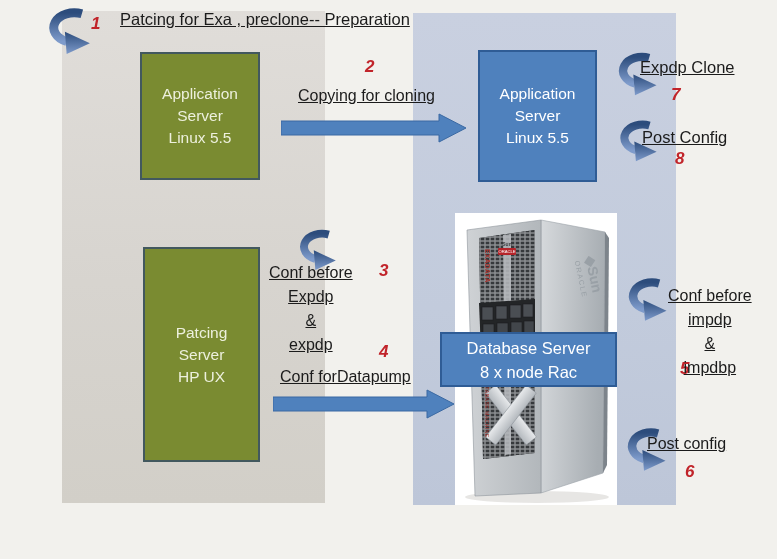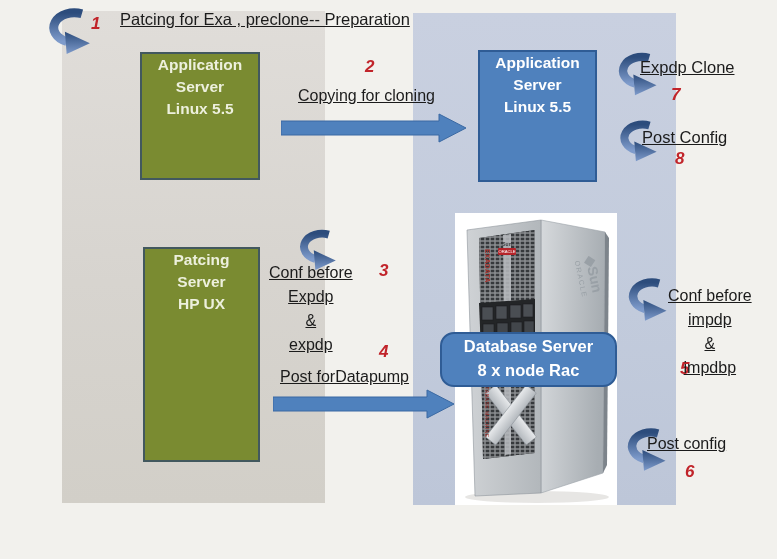--- a/index.html
+++ b/index.html
@@ -6,27 +6,27 @@
   .canvas{
     position:relative;width:777px;height:559px;overflow:hidden;
     background:#f2f1ed;font-family:"Liberation Sans",sans-serif;color:#1b1b1b;
   }
   .panel{position:absolute;z-index:1;}
   .panel.gray{left:62px;top:11px;width:263px;height:492px;
     background:linear-gradient(180deg,#e0ddd9 0%,#d7d4cf 55%,#d2cfc8 100%);}
   .panel.blue{left:413px;top:13px;width:263px;height:492px;
     background:linear-gradient(180deg,#c9d0e0 0%,#c2cbdc 60%,#bdc6d8 100%);}
   .node{position:absolute;z-index:3;box-sizing:border-box;display:flex;flex-direction:column;
-    align-items:center;text-align:center;font-size:15.5px;line-height:22px;font-weight:bold;}
+    align-items:center;justify-content:center;text-align:center;font-size:15.5px;line-height:22px;}
   .node.green{background:#7a8b31;border:2px solid #42585e;color:#edf0dd;}
   .node.blue{background:#4f81bd;border:2px solid #2f5c95;color:#ffffff;}
   .node-app-src{left:140px;top:52px;width:120px;height:128px;}
   .node-db-src{left:143px;top:247px;width:117px;height:215px;}
   .node-app-tgt{left:478px;top:50px;width:119px;height:132px;}
-  .node-db-tgt{left:440px;top:332px;width:177px;height:55px;z-index:5;font-size:16.5px;line-height:24px;border-radius:14px;}
+  .node-db-tgt{left:440px;top:332px;width:177px;height:55px;z-index:5;font-size:16.5px;line-height:24px;}
   .lbl{position:absolute;z-index:4;font-size:16px;white-space:nowrap;color:#1b1b1b;text-decoration:underline;}
   .mlines{line-height:24px;text-align:center;}
   .mlines div{white-space:nowrap;}
   .num{position:absolute;z-index:3;color:#c1242a;font-weight:bold;font-style:italic;font-size:17px;}
   svg.arrow{position:absolute;z-index:3;display:block;}
   .photo{position:absolute;left:455px;top:213px;width:162px;height:292px;background:#ffffff;z-index:2;}
 </style>
 </head>
 <body>
 
@@ -158,21 +158,21 @@
   <div class="num" style="left:675px;top:149px">8</div>
 
   <div class="lbl" style="left:120px;top:10px;font-size:16.5px">Patcing for Exa , preclone-- Preparation</div>
   <div class="lbl" style="left:298px;top:87px">Copying for cloning</div>
   <div class="lbl mlines" style="left:269px;top:261px">
     <div>Conf before</div>
     <div>Expdp</div>
     <div>&amp;</div>
     <div>expdp</div>
   </div>
-  <div class="lbl" style="left:280px;top:368px">Post forDatapump</div>
+  <div class="lbl" style="left:280px;top:368px">Conf forDatapump</div>
   <div class="lbl mlines" style="left:668px;top:284px">
     <div>Conf before</div>
     <div>impdp</div>
     <div>&amp;</div>
     <div>impdbp</div>
   </div>
   <div class="lbl" style="left:647px;top:435px">Post config</div>
   <div class="lbl" style="left:640px;top:58px;font-size:16.5px">Expdp Clone</div>
   <div class="lbl" style="left:642px;top:128px;font-size:16.5px">Post Config</div>
 

